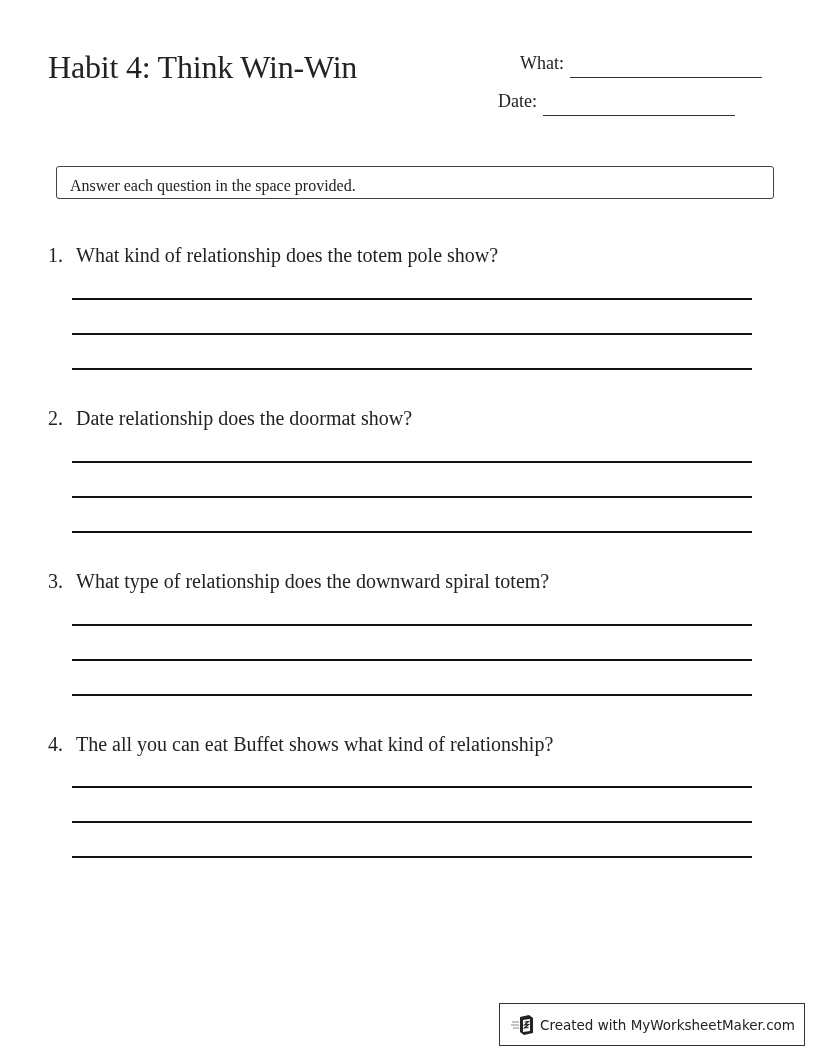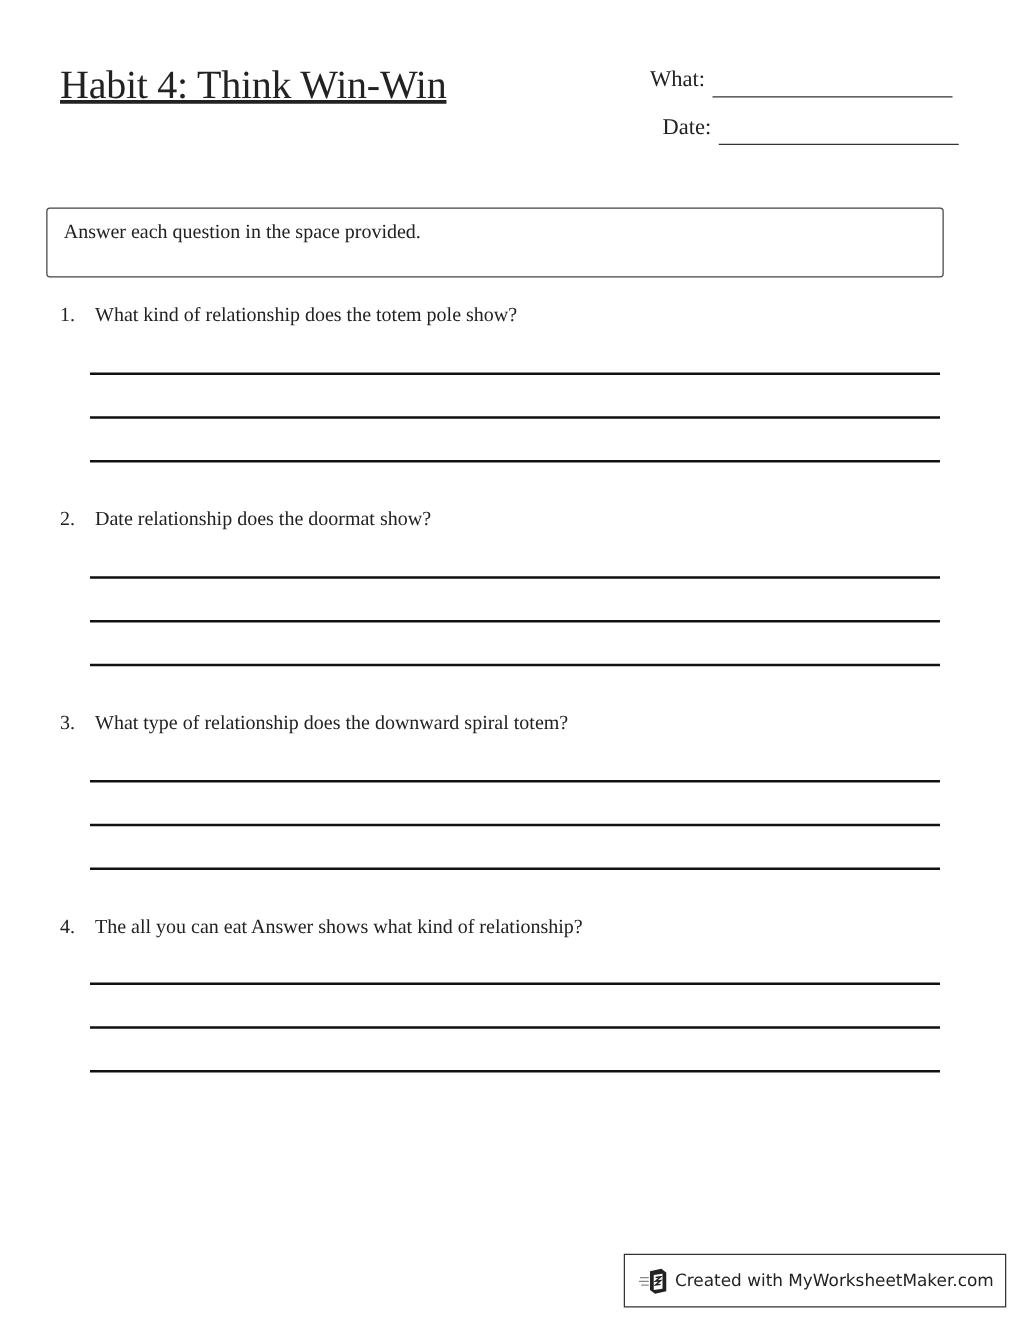--- a/index.html
+++ b/index.html
@@ -1,43 +1,43 @@
 <!DOCTYPE html>
 <html><head>
 <meta charset="utf-8">
 <style>
   html, body { margin: 0; padding: 0; background: #ffffff; }
   body { width: 816px; height: 1056px; position: relative; overflow: hidden;
          font-family: "Liberation Serif", "DejaVu Serif", serif; color: #222; }
-  .title { position: absolute; left: 48px; top: 49px; font-size: 32px; color: #222; letter-spacing: -0.2px; text-decoration: underline; }
+  .title { position: absolute; left: 48px; top: 49px; font-size: 32px; color: #222; letter-spacing: -0.2px; }
   .field { position: absolute; display: flex; align-items: flex-end; }
   .field .label { font-size: 18px; color: #222; text-align: right; width: 60px; margin-right: 6px; }
   .field .line { width: 192px; border-bottom: 1.5px solid #333; height: 1px; margin-bottom: -4px; }
-  .instructions { position: absolute; left: 37px; top: 166px; width: 718px; height: 56px;
+  .instructions { position: absolute; left: 56px; top: 166px; width: 718px; height: 33px;
                   border: 1.5px solid #444; border-radius: 3px; box-sizing: border-box; }
   .instructions span { position: absolute; left: 13px; top: 10px; font-size: 16px; color: #222; }
-  .question { position: absolute; left: 48px; font-size: 16px; color: #222; }
+  .question { position: absolute; left: 48px; font-size: 20px; color: #222; }
   .question .num { display: inline-block; width: 28px; }
   .answer-line { position: absolute; left: 72px; width: 680px; height: 0; border-top: 2px solid #111; }
   .footer { position: absolute; left: 499px; top: 1003px; width: 306px; height: 43px;
             border: 1.5px solid #333; box-sizing: border-box; display: flex; align-items: center; }
   .footer .logo { margin-left: 11px; width: 24px; height: 22px; }
   .footer .text { margin-left: 5px; font-family: "DejaVu Sans", "Liberation Sans", sans-serif;
                   font-size: 13.5px; color: #222; }
 </style>
 </head>
 <body>
 
 <div class="title">Habit 4: Think Win-Win</div>
 
 <div class="field" style="left:504px; top:53px;">
   <span class="label">What:</span>
   <span class="line"></span>
 </div>
-<div class="field" style="left:509px; top:91px;justify-content:space-between;">
+<div class="field" style="left:477px; top:91px;justify-content:space-between;">
   <span class="label">Date:</span>
   <span class="line"></span>
 </div>
 
 <div class="instructions">
   <span>Answer each question in the space provided.</span>
 </div>
 
 <div class="question" style="top:244px;">
   <span class="num">1.</span><span>What kind of relationship does the totem pole show?</span>
@@ -54,21 +54,21 @@
 <div class="answer-line" style="top:531px;"></div>
 
 <div class="question" style="top:570px;">
   <span class="num">3.</span><span>What type of relationship does the downward spiral totem?</span>
 </div>
 <div class="answer-line" style="top:624px;"></div>
 <div class="answer-line" style="top:659px;"></div>
 <div class="answer-line" style="top:694px;"></div>
 
 <div class="question" style="top:733px;">
-  <span class="num">4.</span><span>The all you can eat Answer shows what kind of relationship?</span>
+  <span class="num">4.</span><span>The all you can eat Buffet shows what kind of relationship?</span>
 </div>
 <div class="answer-line" style="top:786px;"></div>
 <div class="answer-line" style="top:821px;"></div>
 <div class="answer-line" style="top:856px;"></div>
 
 <div class="footer">
   <svg class="logo" viewBox="0 0 24 22">
     <line x1="1" y1="8" x2="8" y2="8" stroke="#888" stroke-width="1"></line>
     <line x1="0" y1="11" x2="8" y2="11" stroke="#888" stroke-width="1"></line>
     <line x1="2" y1="14" x2="8" y2="14" stroke="#888" stroke-width="1"></line>

